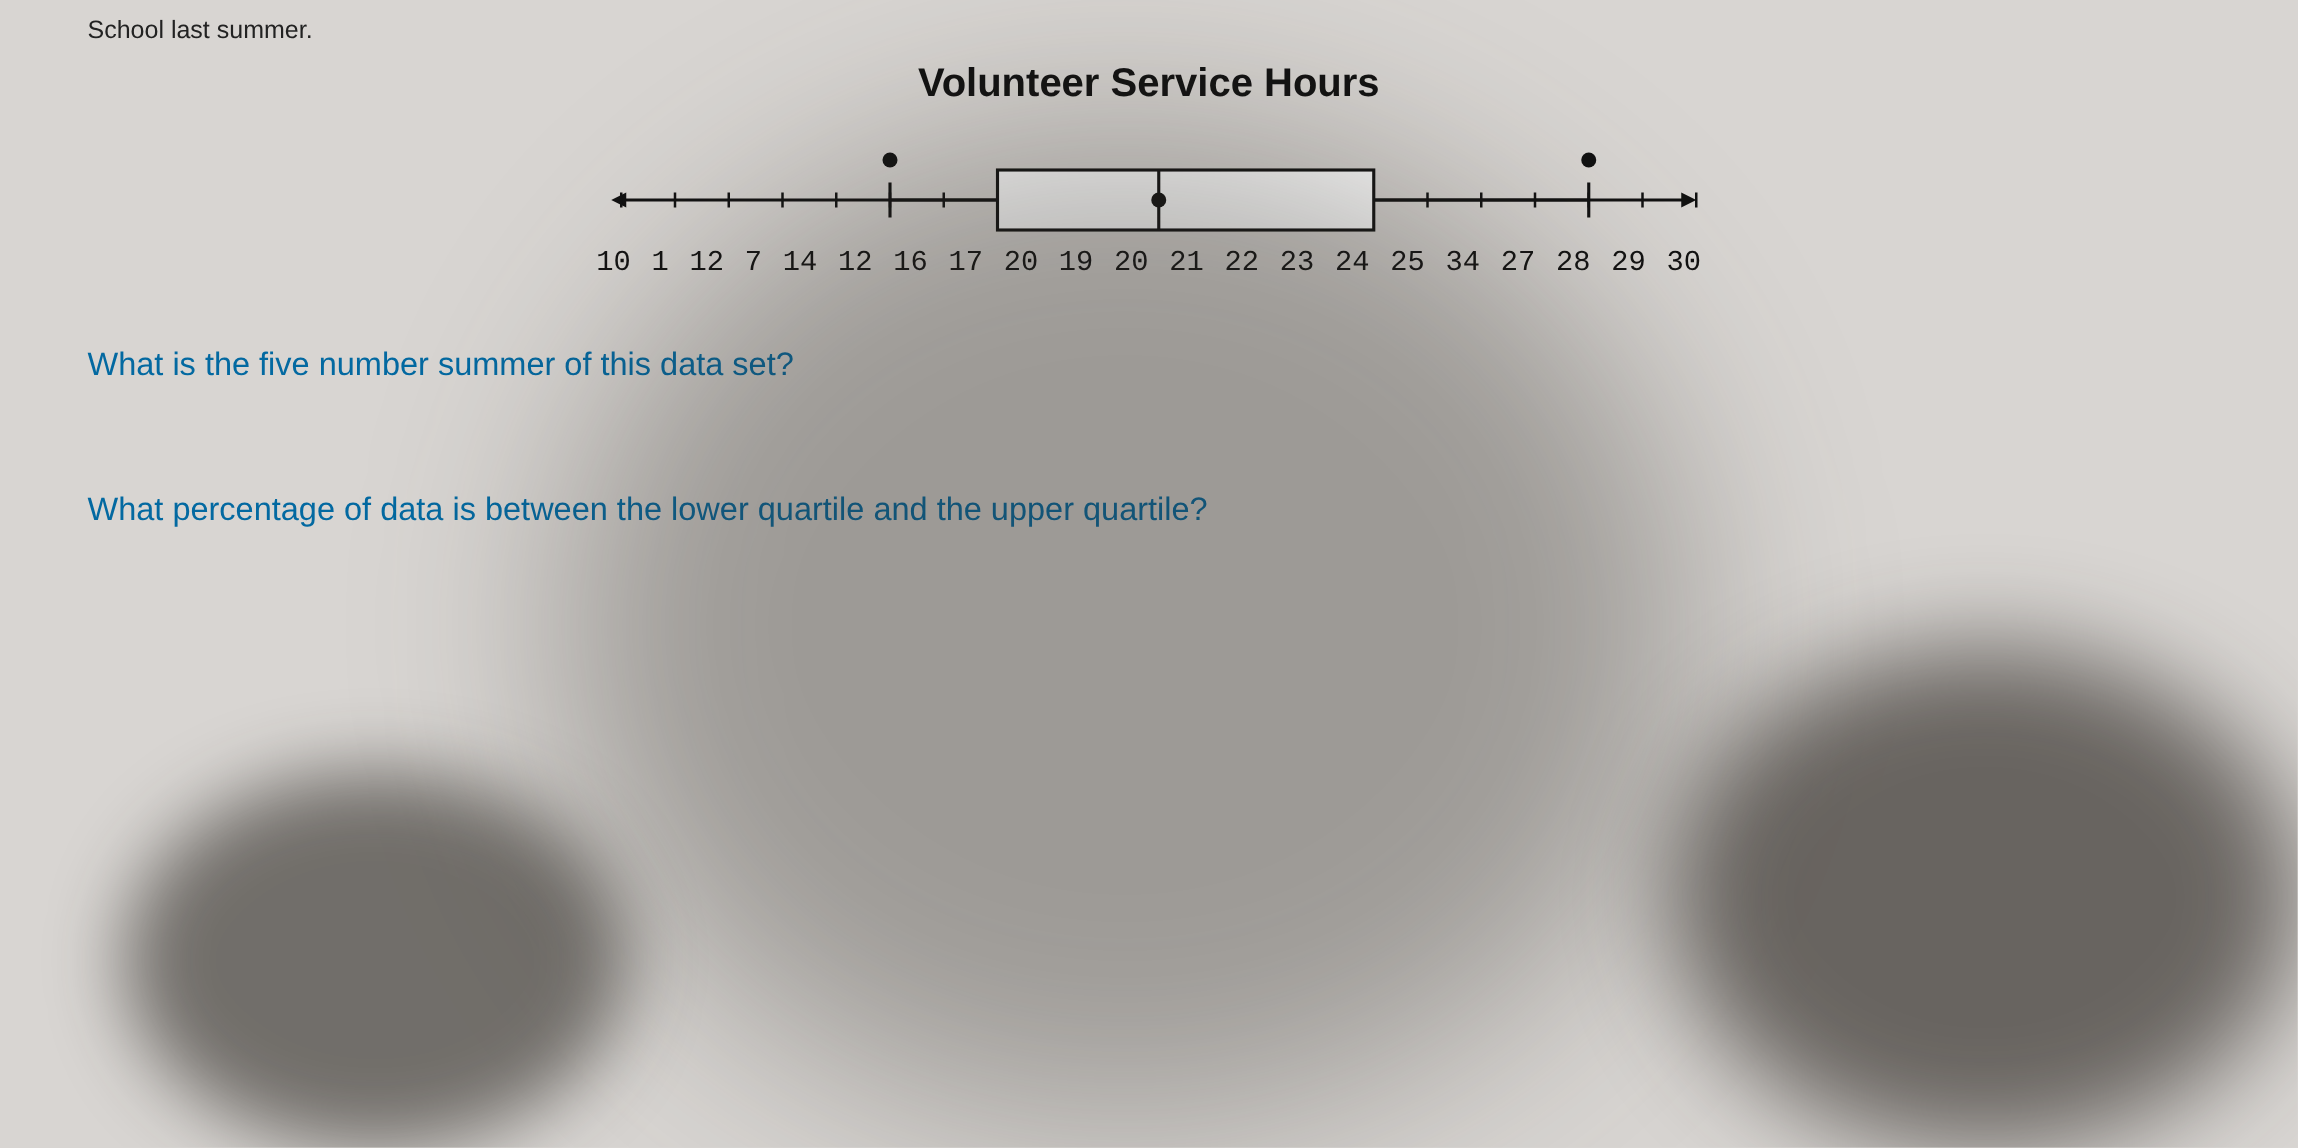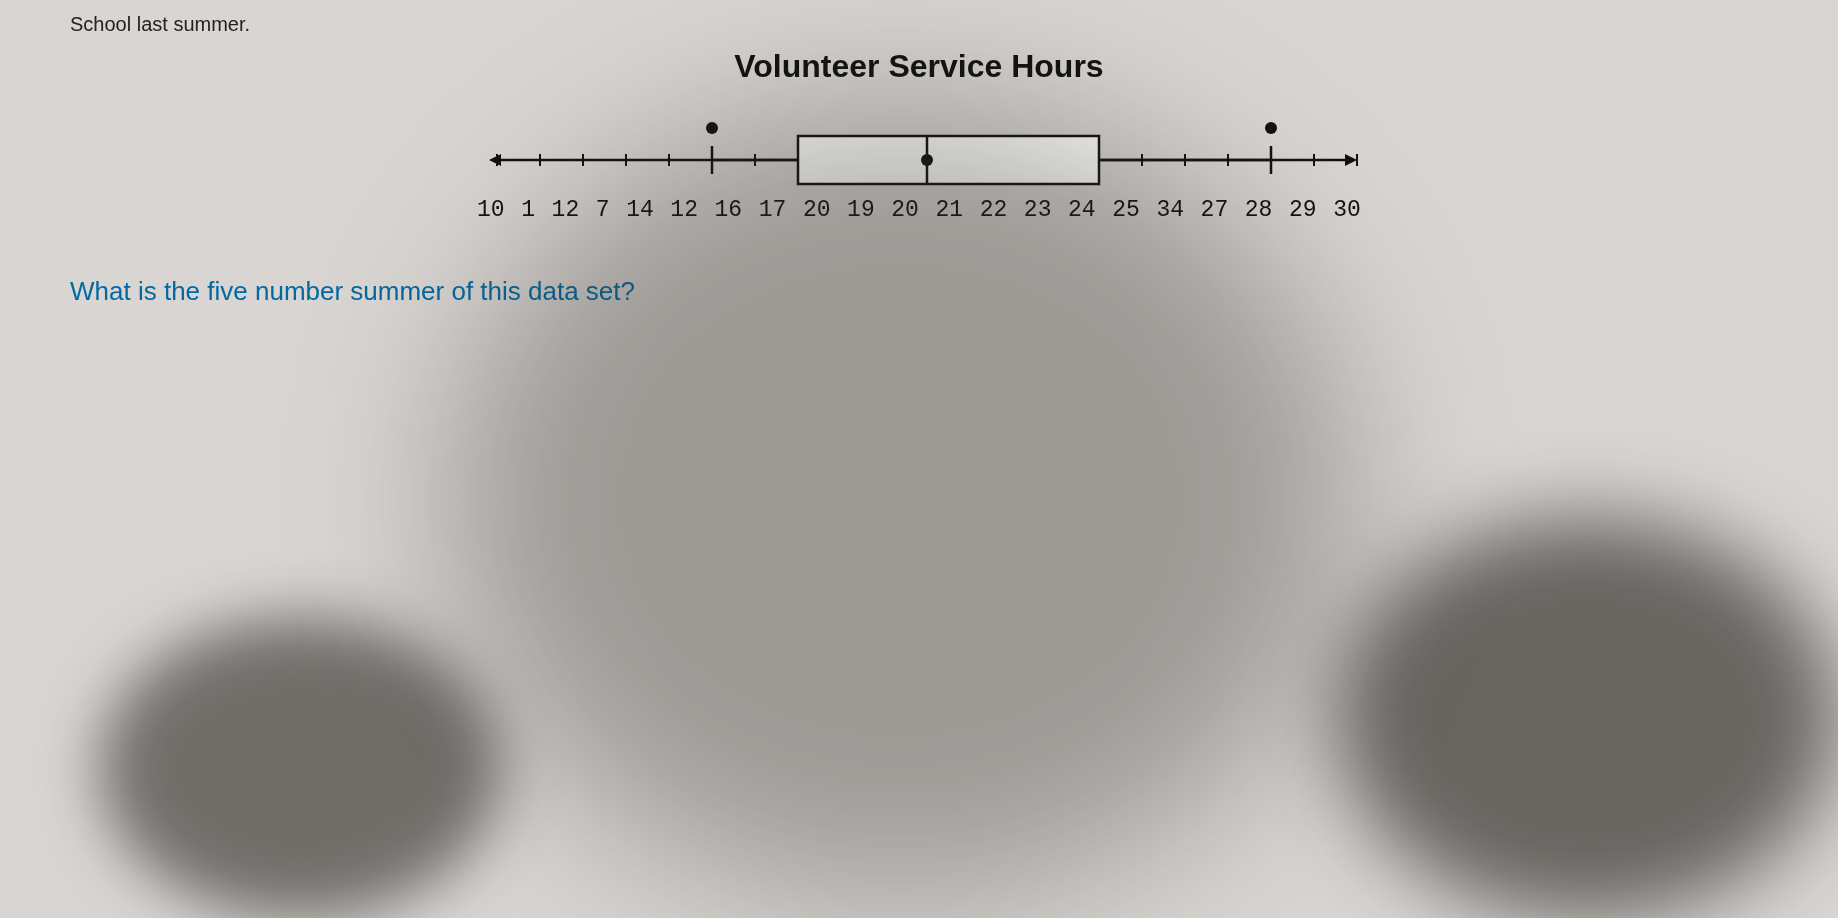--- a/index.html
+++ b/index.html
@@ -220,15 +220,18 @@
       <span>29</span>
       <span>30</span>
     </div>
   </div>
 
   <div class="questions-section">
     <div class="question">
       <span>What is the five number summer of this data set?</span>
     </div>
 
+    <div class="question question-2">
+      <span>What percentage of data is between the lower quartile and the upper quartile?</span>
+    </div>
   </div>
 
 </div>
 
 </body></html>

